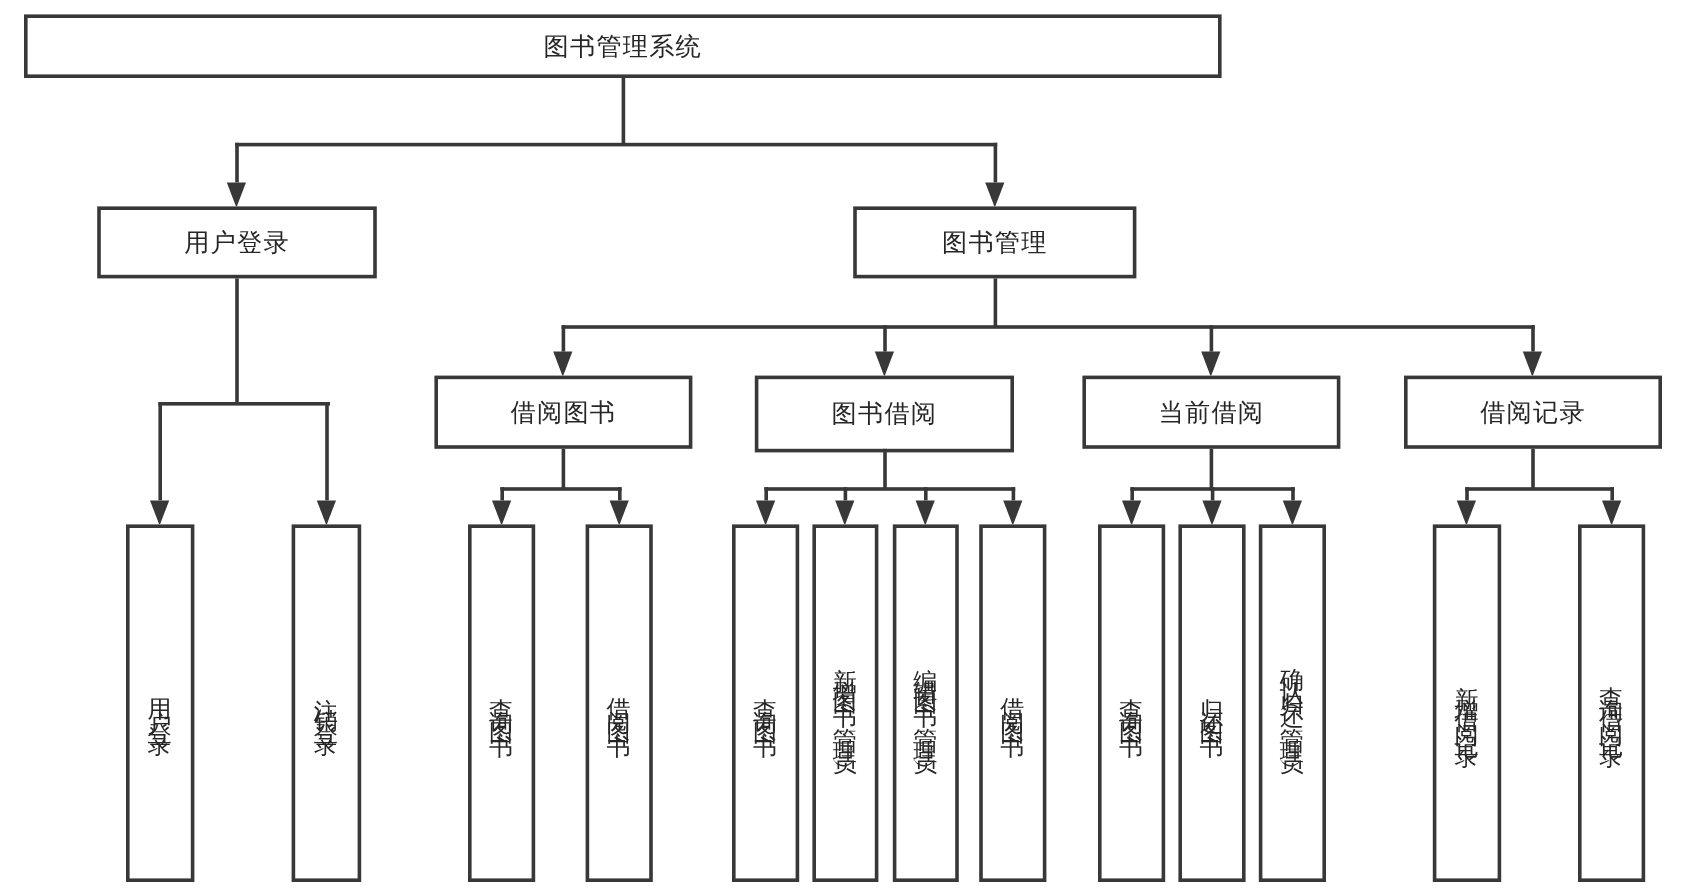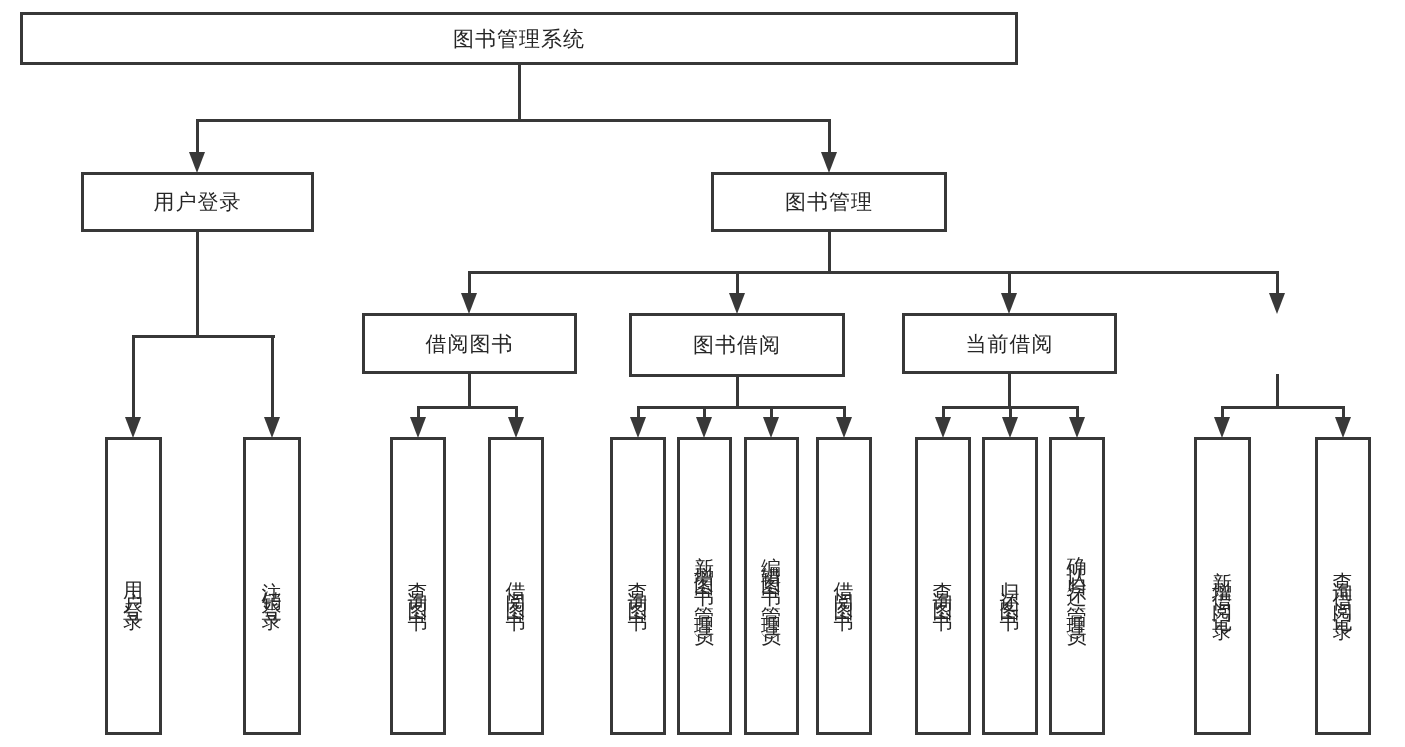--- a/index.html
+++ b/index.html
@@ -108,20 +108,23 @@
 
   <div class="box" style="left:362px;top:313px;width:215px;height:61px">
     <span class="hlabel">借阅图书</span>
   </div>
   <div class="box" style="left:629px;top:313px;width:216px;height:64px">
     <span class="hlabel">图书借阅</span>
   </div>
   <div class="box" style="left:902px;top:313px;width:215px;height:61px">
     <span class="hlabel">当前借阅</span>
   </div>
+  <div class="box" style="left:1170px;top:313px;width:215px;height:61px">
+    <span class="hlabel">借阅记录</span>
+  </div>
 
   <div>
     <div class="vline" style="left:468px;top:374px;height:34px"></div>
     <div class="hline" style="left:417px;top:406px;width:101px"></div>
     <div class="droparrow" style="left:417px;top:406px;height:11px"></div>
     <div class="droparrow" style="left:515px;top:406px;height:11px"></div>
   </div>
 
   <div>
     <div class="vline" style="left:736px;top:374px;height:34px"></div>

